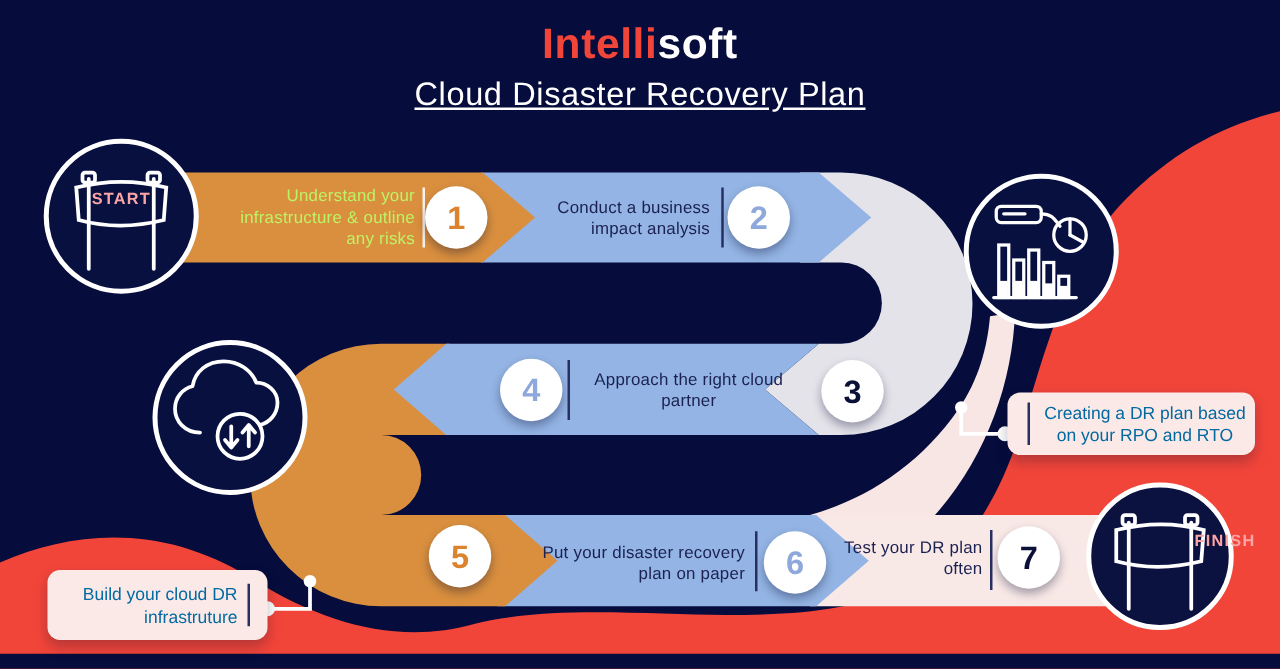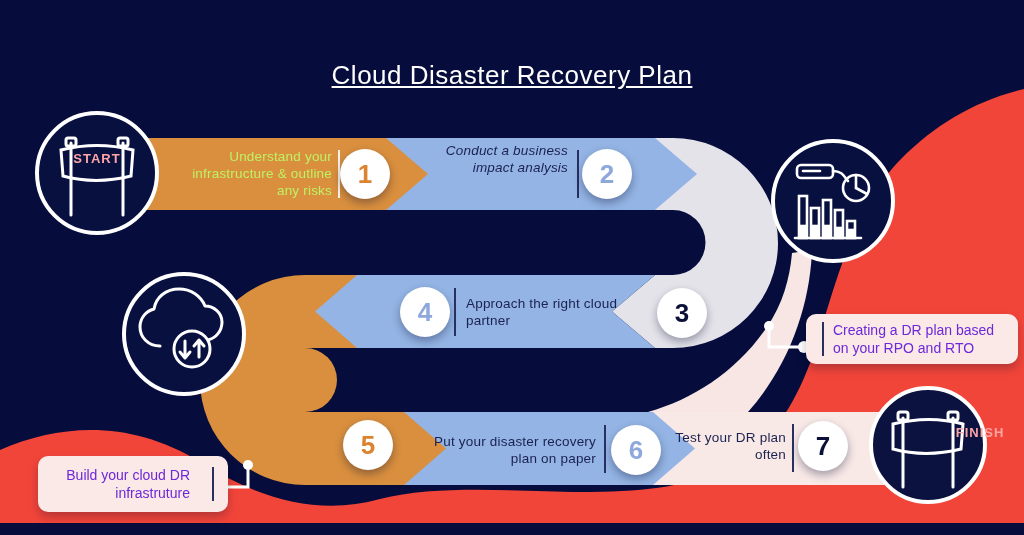--- a/index.html
+++ b/index.html
@@ -13,38 +13,38 @@
   
   .logo{left:0;top:16px;width:1024px;text-align:center;font-size:34px;font-weight:bold;letter-spacing:.5px;}
   .logo .p1{color:#F2453A;}
   .logo .p2{color:#FFFFFF;}
   .title{left:0;top:60px;width:1024px;text-align:center;color:#FFFFFF;font-size:26px;font-weight:normal;letter-spacing:.5px;text-decoration:underline;}
   
   .band-label{font-size:13.5px;line-height:17px;letter-spacing:.2px;}
   .t-white{color:#bef264;}
   .t-navy{color:#1B2150;}
   .ta-r{text-align:right;}
-  .ta-l{text-align:left;}
+  .ta-l{text-align:center;}
   
   .numcirc{
     width:50px;height:50px;border-radius:50%;background:#FFFFFF;
     text-align:center;line-height:50px;font-size:26px;font-weight:bold;
     box-shadow:0 4px 8px rgba(5,10,45,.35);
   }
   .n-orange{color:#DB832E;}
   .n-blue{color:#8FA8DC;}
   .n-navy{color:#0A1038;}
   
   .sep{width:2px;height:48px;}
   .sep-white{background:rgba(255,255,255,.9);}
   .sep-navy{background:#273061;}
   
   .callout{
     background:#FBE9E7;border-radius:10px;box-shadow:0 5px 10px rgba(5,10,45,.25);
-    color:#6d28d9;font-size:14px;line-height:18px;padding-left:14px;
+    color:#0369a1;font-size:14px;line-height:18px;
   }
   .callout .vline{position:absolute;width:2px;background:#273061;}
   .callout .ctext{position:absolute;}
   
   .marker-label{
     color:#fca5a5;font-weight:bold;font-size:13px;letter-spacing:1px;text-align:center;
   }
 </style>
 </head>
 <body>
@@ -163,27 +163,30 @@
       <g stroke="#FFFFFF" stroke-width="3" fill="none" stroke-linecap="round">
         <line x1="903" y1="418" x2="903" y2="487"></line>
         <line x1="953" y1="418" x2="953" y2="487"></line>
         <rect x="898" y="412" width="10" height="8" rx="2"></rect>
         <rect x="948" y="412" width="10" height="8" rx="2"></rect>
         <path d="M 893,424 C 917,418 941,418 963,424 L 961,449 C 937,455 915,455 893,449 Z"></path>
       </g>
     </g>
   </svg>
 
+  <div class="abs logo">
+    <span class="p1">Intelli</span><span class="p2">soft</span>
+  </div>
   <div class="abs title">Cloud Disaster Recovery Plan</div>
 
   <div class="abs band-label t-white ta-r" style="left:172px;top:148px;width:160px;">Understand your infrastructure &amp; outline any risks</div>
   <div class="abs sep sep-white" style="left:338px;top:150px;"></div>
   <div class="abs numcirc n-orange" style="left:340px;top:149px;">1</div>
 
-  <div class="abs band-label t-navy ta-r" style="left:408px;top:142px;width:160px;font-style:italic;">Conduct a business impact analysis</div>
+  <div class="abs band-label t-navy ta-r" style="left:408px;top:157px;width:160px;">Conduct a business impact analysis</div>
   <div class="abs sep sep-navy" style="left:577px;top:150px;"></div>
   <div class="abs numcirc n-blue" style="left:582px;top:149px;">2</div>
 
   <div class="abs numcirc n-navy" style="left:657px;top:288px;">3</div>
 
   <div class="abs numcirc n-blue" style="left:400px;top:287px;">4</div>
   <div class="abs sep sep-navy" style="left:454px;top:288px;"></div>
   <div class="abs band-label t-navy ta-l" style="left:466px;top:295px;width:170px;">Approach the right cloud partner</div>
 
   <div class="abs numcirc n-orange" style="left:343px;top:420px;">5</div>

